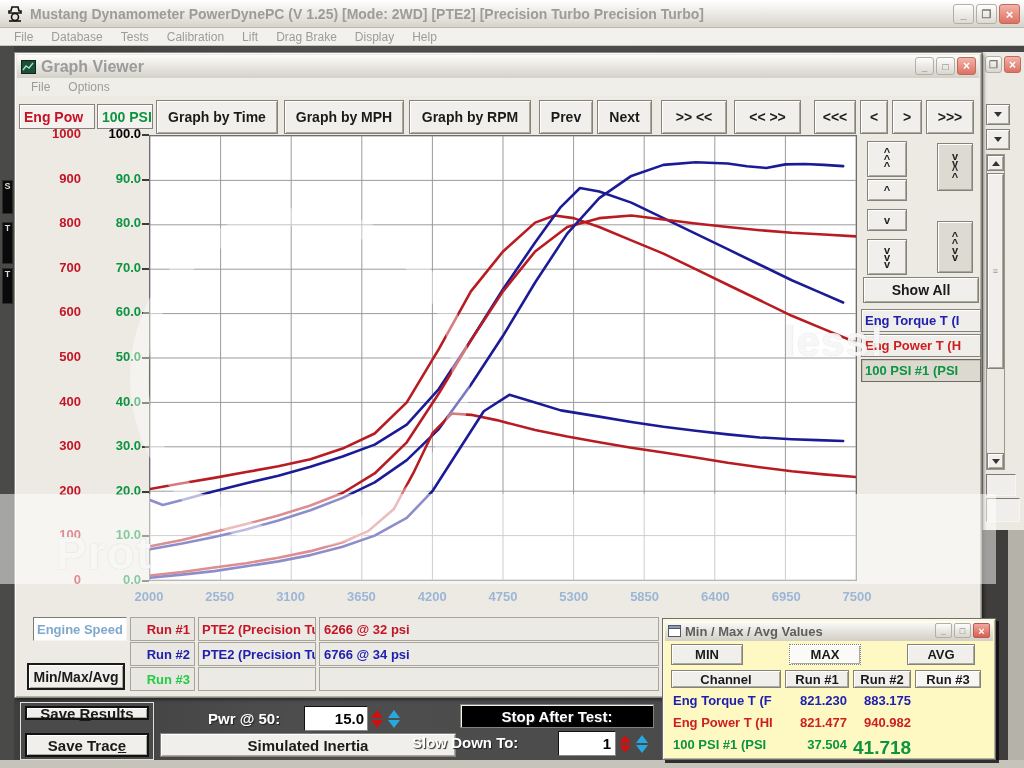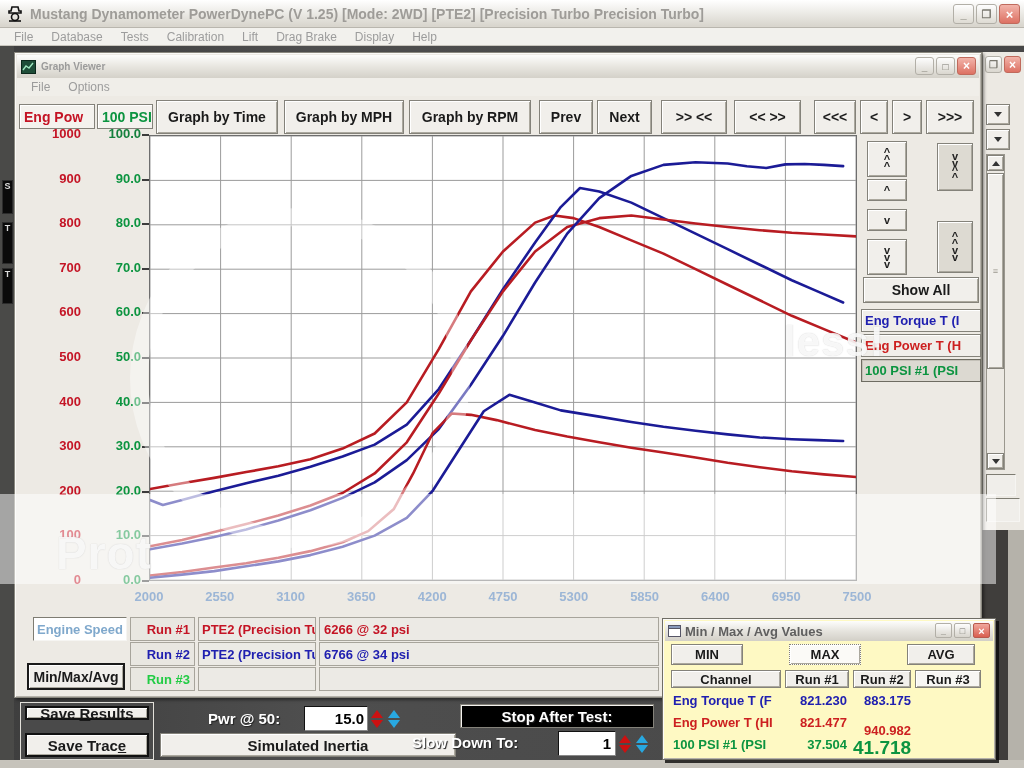--- a/index.html
+++ b/index.html
@@ -26,21 +26,21 @@
     box-shadow:inset 1px 1px 0 #ffffff,inset -1px -1px 0 #aba89e;
     color:#1a1a1a;font-weight:bold;font-size:14px;display:flex;align-items:center;justify-content:center;cursor:default;}
   .sunk{background:#fff;border:1px solid;border-color:#7e7c72 #f6f5f2 #f6f5f2 #7e7c72;}
   .cell{background:#e9e7e1;border:1px solid #a7a49b;}
 
   
   .gwin{left:14px;top:52px;width:968px;height:646px;background:#edeae4;
     border:1px solid #8a887f;box-shadow:inset 1px 1px 0 #fbfaf7,inset -1px -1px 0 #b5b2aa,2px 2px 3px rgba(0,0,0,.45);}
   .gtitle{position:absolute;left:2px;top:2px;right:2px;height:23px;
     background:linear-gradient(180deg,#fdfdfc,#e8e6e0 50%,#d4d1c9);display:flex;align-items:center;padding:0 4px;}
-  .gtitle-text{color:#9b9b9b;font-weight:bold;font-size:10px;margin-left:5px;}
+  .gtitle-text{color:#9b9b9b;font-weight:bold;font-size:16px;margin-left:5px;}
   .gcapbtns{position:absolute;right:3px;top:2px;display:flex;gap:2px;}
   .gcapbtn{width:19px;height:18px;border-radius:3px;border:1px solid #b2afa7;
     background:linear-gradient(180deg,#fdfdfd,#dad7cf);display:flex;align-items:center;justify-content:center;
     color:#7a786f;font-size:10px;font-weight:bold;}
   .gcapbtn.close{background:linear-gradient(180deg,#f2b4aa,#dd7163);border-color:#c06a5c;color:#fff;font-size:12px;}
   .gmenu{position:absolute;left:2px;top:25px;right:2px;height:18px;background:#f0eee9;display:flex;gap:2px;padding-left:6px;align-items:center;}
 
   .axisbox{position:absolute;height:25px;background:#f4f2ee;border:1px solid #84827a;
     box-shadow:inset 1px 1px 0 #fff;display:flex;align-items:center;padding-left:4px;overflow:hidden;
     font-weight:bold;font-size:14px;white-space:nowrap;}
@@ -181,21 +181,21 @@
         <div class="b3" style="position: absolute; left: 646px; top: 47px; width: 66px; height: 34px;">&gt;&gt; &lt;&lt;</div>
         <div class="b3" style="position: absolute; left: 719px; top: 47px; width: 67px; height: 34px;">&lt;&lt; &gt;&gt;</div>
         <div class="b3" style="position: absolute; left: 799px; top: 47px; width: 42px; height: 34px;">&lt;&lt;&lt;</div>
         <div class="b3" style="position: absolute; left: 845px; top: 47px; width: 28px; height: 34px;">&lt;</div>
         <div class="b3" style="position: absolute; left: 877px; top: 47px; width: 30px; height: 34px;">&gt;</div>
         <div class="b3" style="position: absolute; left: 911px; top: 47px; width: 48px; height: 34px;">&gt;&gt;&gt;</div>
       </div>
 
     <div id="y-labels">
         <div class="ylab" style="left: 6px; top: 73px; color: rgb(196, 20, 37);">1000</div>
-        <div class="ylab" style="left: 72px; top: 73px; width: 54px; color: #15803d;">100.0</div>
+        <div class="ylab" style="left: 72px; top: 73px; width: 54px; color: #000000;">100.0</div>
         <div class="ylab" style="left: 6px; top: 117.6px; color: rgb(196, 20, 37);">900</div>
         <div class="ylab" style="left: 72px; top: 117.6px; width: 54px; color: rgb(12, 148, 64);">90.0</div>
         <div class="ylab" style="left: 6px; top: 162.2px; color: rgb(196, 20, 37);">800</div>
         <div class="ylab" style="left: 72px; top: 162.2px; width: 54px; color: rgb(12, 148, 64);">80.0</div>
         <div class="ylab" style="left: 6px; top: 206.8px; color: rgb(196, 20, 37);">700</div>
         <div class="ylab" style="left: 72px; top: 206.8px; width: 54px; color: rgb(12, 148, 64);">70.0</div>
         <div class="ylab" style="left: 6px; top: 251.4px; color: rgb(196, 20, 37);">600</div>
         <div class="ylab" style="left: 72px; top: 251.4px; width: 54px; color: rgb(12, 148, 64);">60.0</div>
         <div class="ylab" style="left: 6px; top: 296px; color: rgb(196, 20, 37);">500</div>
         <div class="ylab" style="left: 72px; top: 296px; width: 54px; color: rgb(12, 148, 64);">50.0</div>
@@ -388,21 +388,21 @@
         <div class="b3" style="position: absolute; left: 8px; top: 51px; width: 110px; height: 18px; font-size: 13px;">Channel</div>
         <div class="b3" style="position: absolute; left: 122px; top: 51px; width: 64px; height: 18px; font-size: 13px;">Run #1</div>
         <div class="b3" style="position: absolute; left: 190px; top: 51px; width: 58px; height: 18px; font-size: 13px;">Run #2</div>
         <div class="b3" style="position: absolute; left: 252px; top: 51px; width: 66px; height: 18px; font-size: 13px; background: rgb(247, 246, 243);">Run #3</div>
         <div style="position: absolute; left: 10px; top: 74px; width: 112px; height: 18px; font-weight: bold; font-size: 13px; color: rgb(32, 32, 176); white-space: nowrap; overflow: hidden;">Eng Torque T (F</div>
         <div style="position: absolute; left: 122px; top: 74px; width: 62px; height: 18px; font-weight: bold; font-size: 13px; color: rgb(32, 32, 176); text-align: right;">821.230</div>
         <div style="position: absolute; left: 190px; top: 74px; width: 58px; height: 18px; font-weight: bold; font-size: 13px; color: rgb(32, 32, 176); text-align: right;">883.175</div>
         <div style="position: absolute; left: 254px; top: 74px; width: 62px; height: 18px; font-weight: bold; font-size: 13px; color: rgb(32, 32, 176); text-align: right;"></div>
         <div style="position: absolute; left: 10px; top: 96px; width: 112px; height: 18px; font-weight: bold; font-size: 13px; color: rgb(204, 32, 32); white-space: nowrap; overflow: hidden;">Eng Power T (HI</div>
         <div style="position: absolute; left: 122px; top: 96px; width: 62px; height: 18px; font-weight: bold; font-size: 13px; color: rgb(204, 32, 32); text-align: right;">821.477</div>
-        <div style="position: absolute; left: 190px; top: 104px; width: 58px; height: 18px; font-weight: bold; font-size: 13px; color: rgb(204, 32, 32); text-align: right;">940.982</div>
+        <div style="position: absolute; left: 190px; top: 96px; width: 58px; height: 18px; font-weight: bold; font-size: 13px; color: rgb(204, 32, 32); text-align: right;">940.982</div>
         <div style="position: absolute; left: 254px; top: 96px; width: 62px; height: 18px; font-weight: bold; font-size: 13px; color: rgb(204, 32, 32); text-align: right;"></div>
         <div style="position: absolute; left: 10px; top: 118px; width: 112px; height: 18px; font-weight: bold; font-size: 13px; color: rgb(12, 148, 64); white-space: nowrap; overflow: hidden;">100 PSI #1 (PSI</div>
         <div style="position: absolute; left: 122px; top: 118px; width: 62px; height: 18px; font-weight: bold; font-size: 13px; color: rgb(12, 148, 64); text-align: right;">37.504</div>
         <div style="position: absolute; left: 190px; top: 118px; width: 58px; height: 18px; font-weight: bold; font-size: 19px; color: rgb(12, 148, 64); text-align: right;">41.718</div>
         <div style="position: absolute; left: 254px; top: 118px; width: 62px; height: 18px; font-weight: bold; font-size: 13px; color: rgb(12, 148, 64); text-align: right;"></div>
       </div>
   </div>
 
 </div>
 

